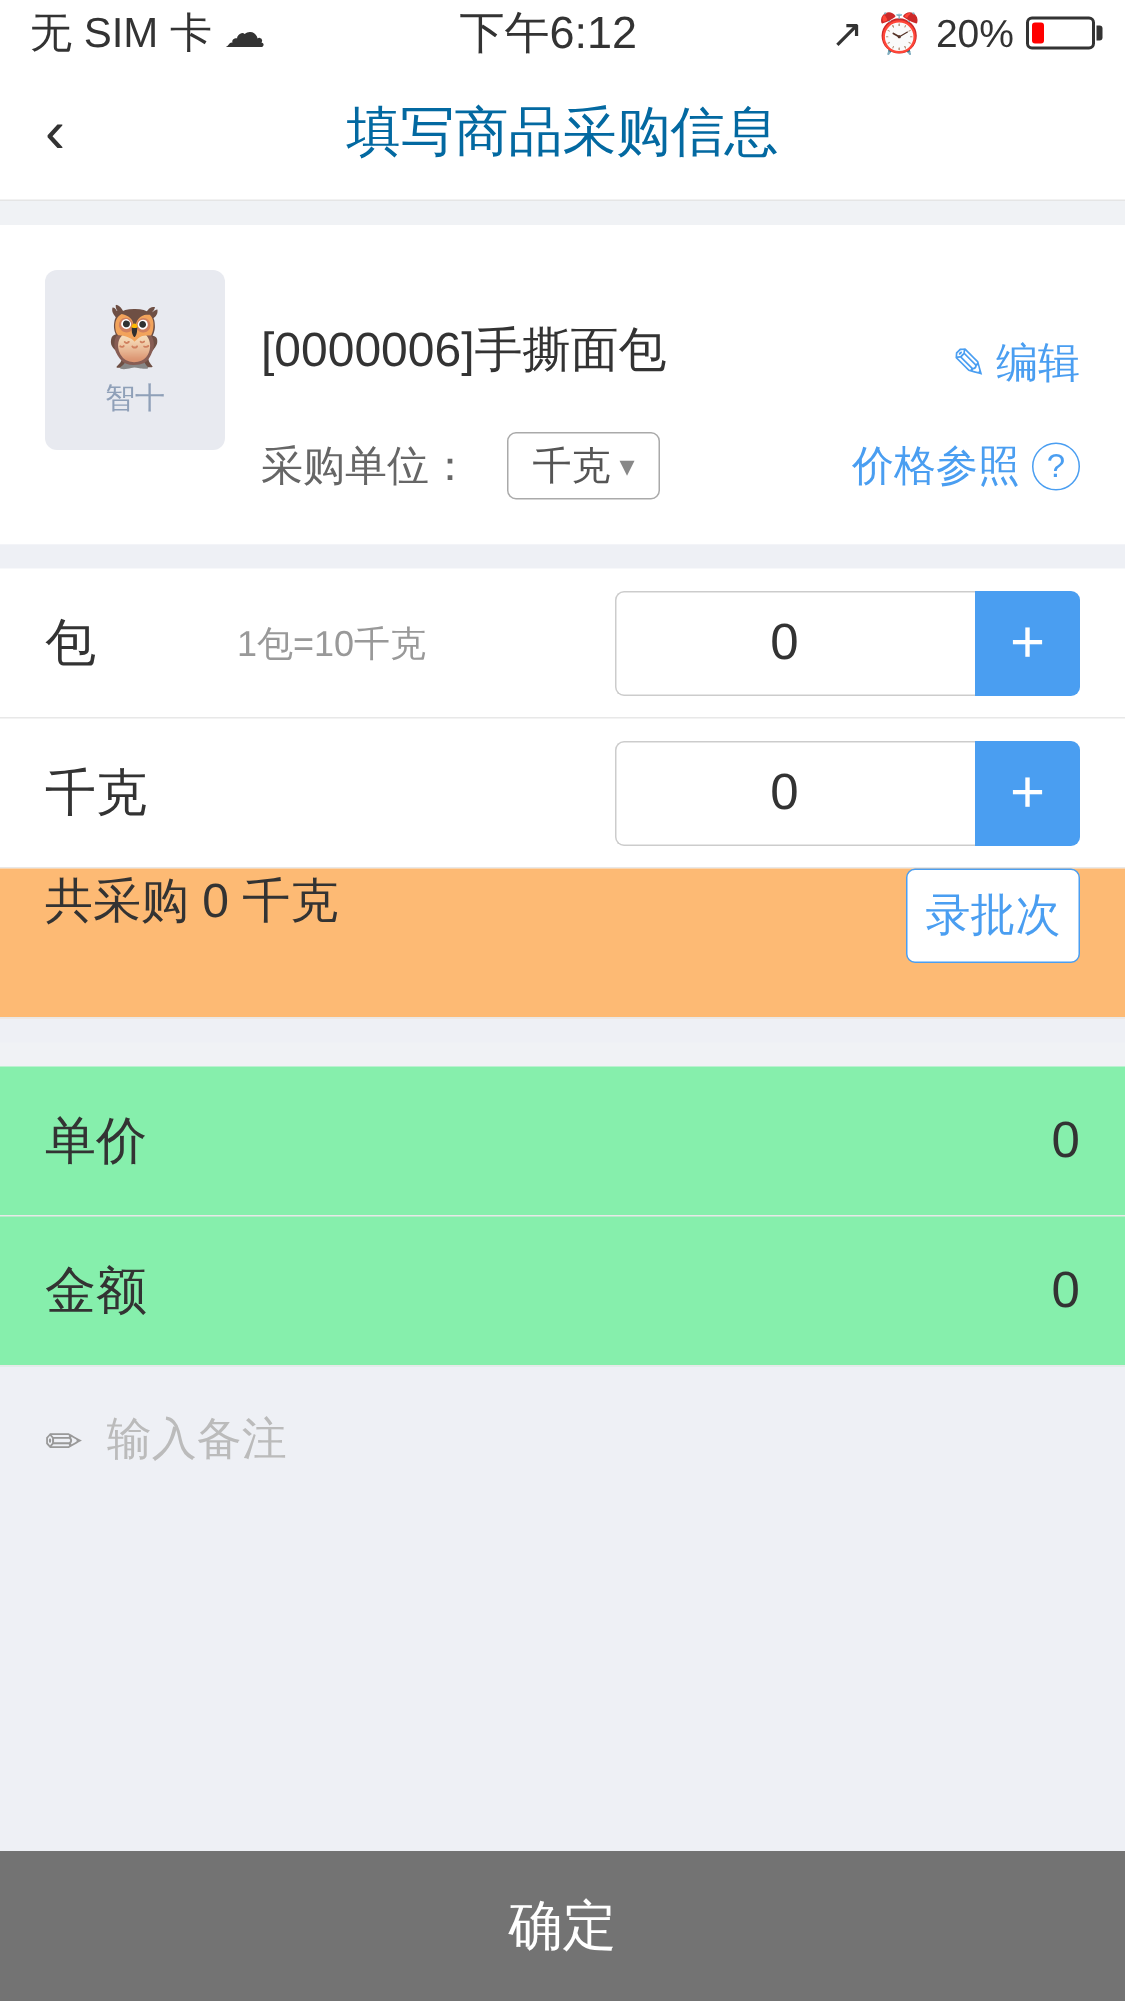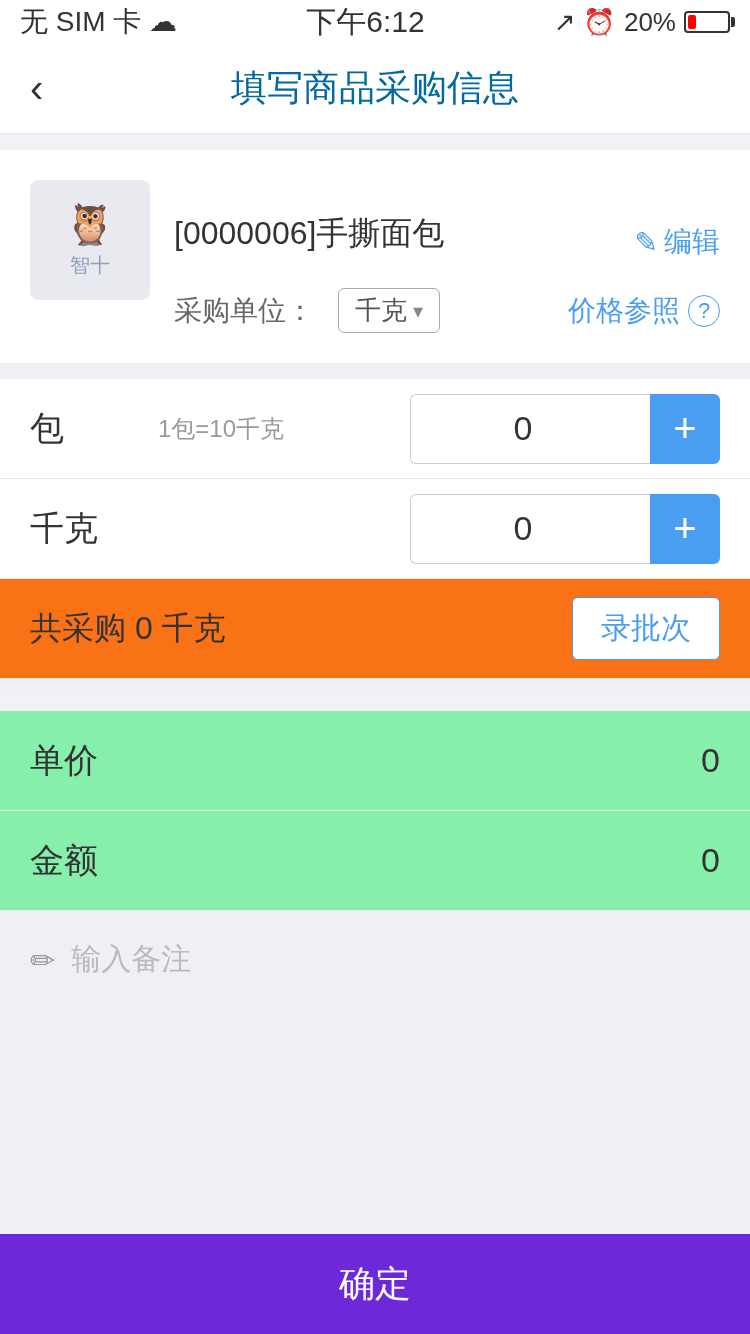--- a/index.html
+++ b/index.html
@@ -216,35 +216,35 @@
       font-size: 40px;
       cursor: pointer;
       display: flex;
       align-items: center;
       justify-content: center;
     }
 
     
     .summary-row {
       display: flex;
-      align-items: center;
+      align-items: flex-start;
       padding: 0 30px;
       height: 100px;
-      background: #f97316;
+      background: #fdba74;
       border-bottom: 1px solid #e8e8e8;
     }
     .summary-text {
       font-size: 32px;
       color: #333;
     }
     .batch-btn {
       margin-left: auto;
       border: 1.5px solid #4a9ef1;
       border-radius: 6px;
-      padding: 10px 28px;
+      padding: 10px 12px;
       font-size: 30px;
       color: #4a9ef1;
       background: #fff;
       cursor: pointer;
     }
 
     
     .price-section {
       background: #86efac;
       margin-top: 16px;
@@ -279,21 +279,21 @@
     .remark-icon { font-size: 30px; color: #999; margin-top: 4px; }
     .remark-placeholder { font-size: 30px; color: #bbb; }
 
     
     .confirm-btn {
       position: fixed;
       bottom: 0;
       left: 0;
       width: 750px;
       height: 100px;
-      background: #6d28d9;
+      background: #737373;
       color: #fff;
       font-size: 36px;
       border: none;
       cursor: pointer;
       display: flex;
       align-items: center;
       justify-content: center;
     }
 
     

